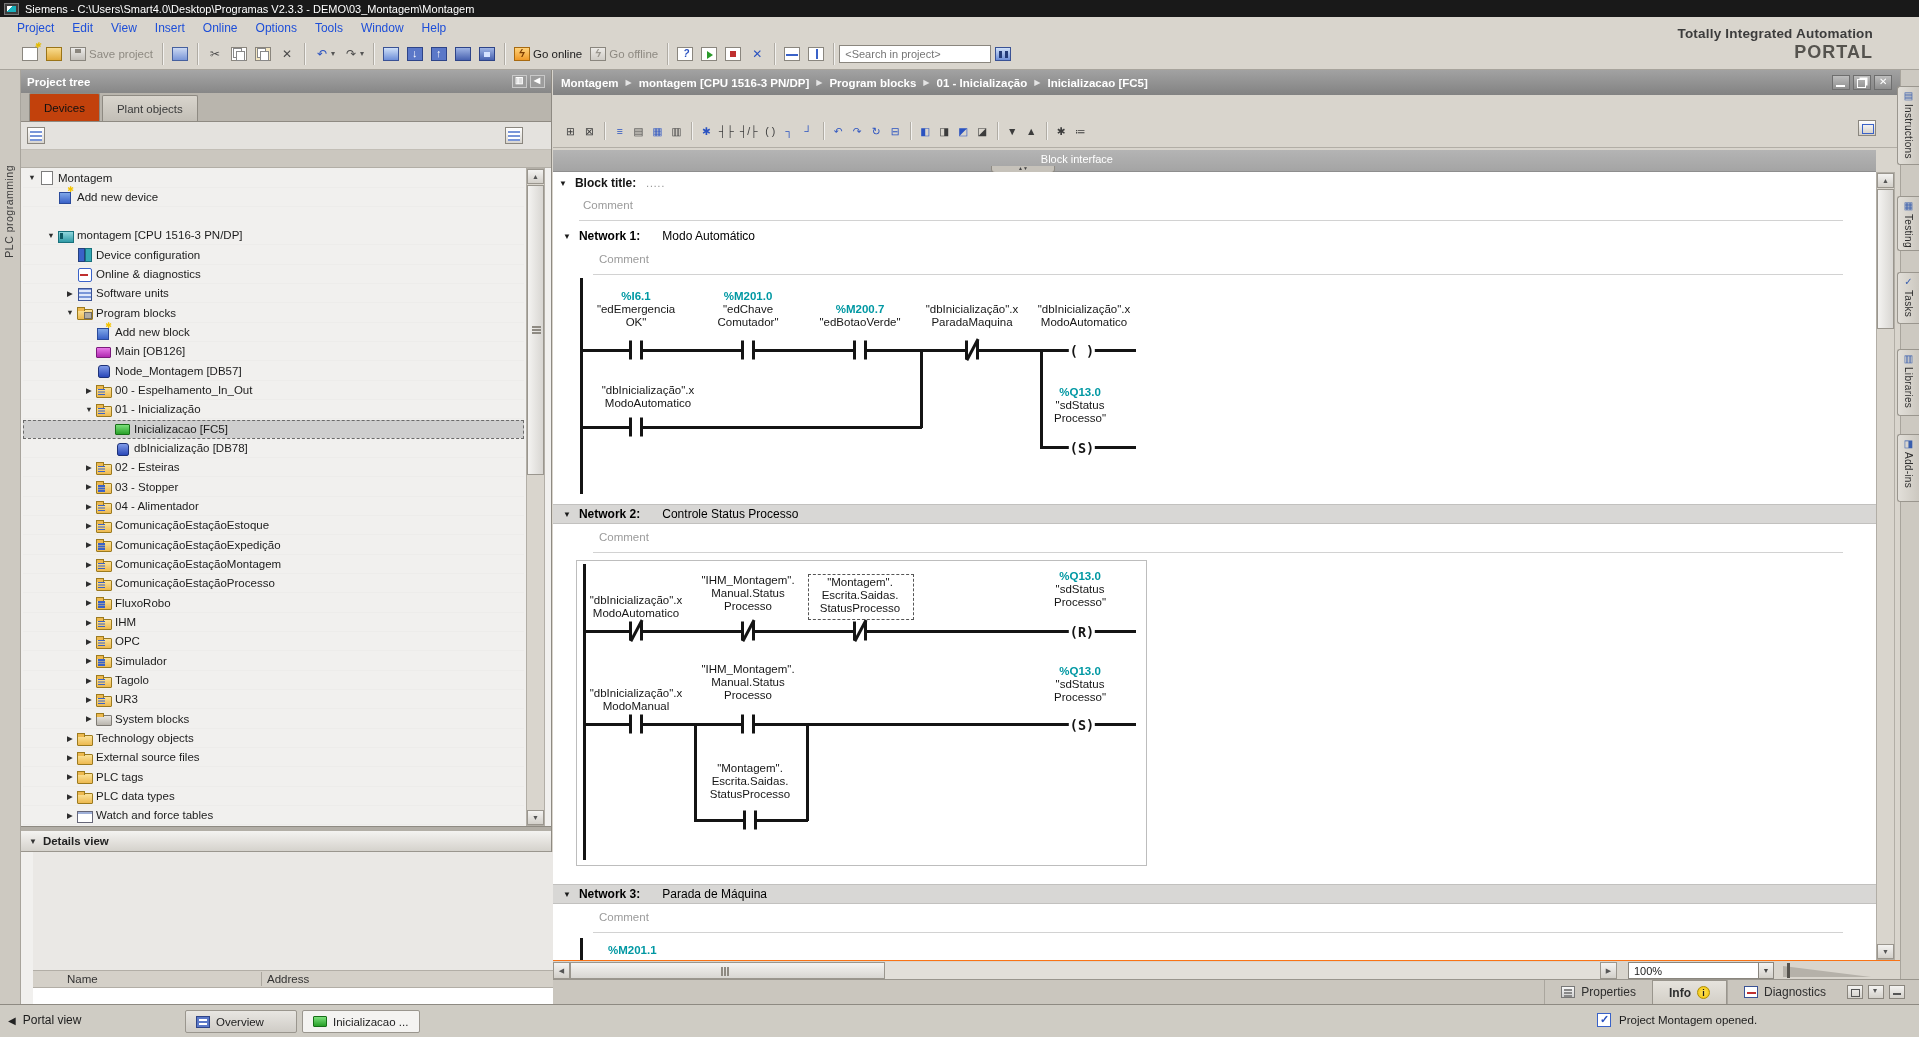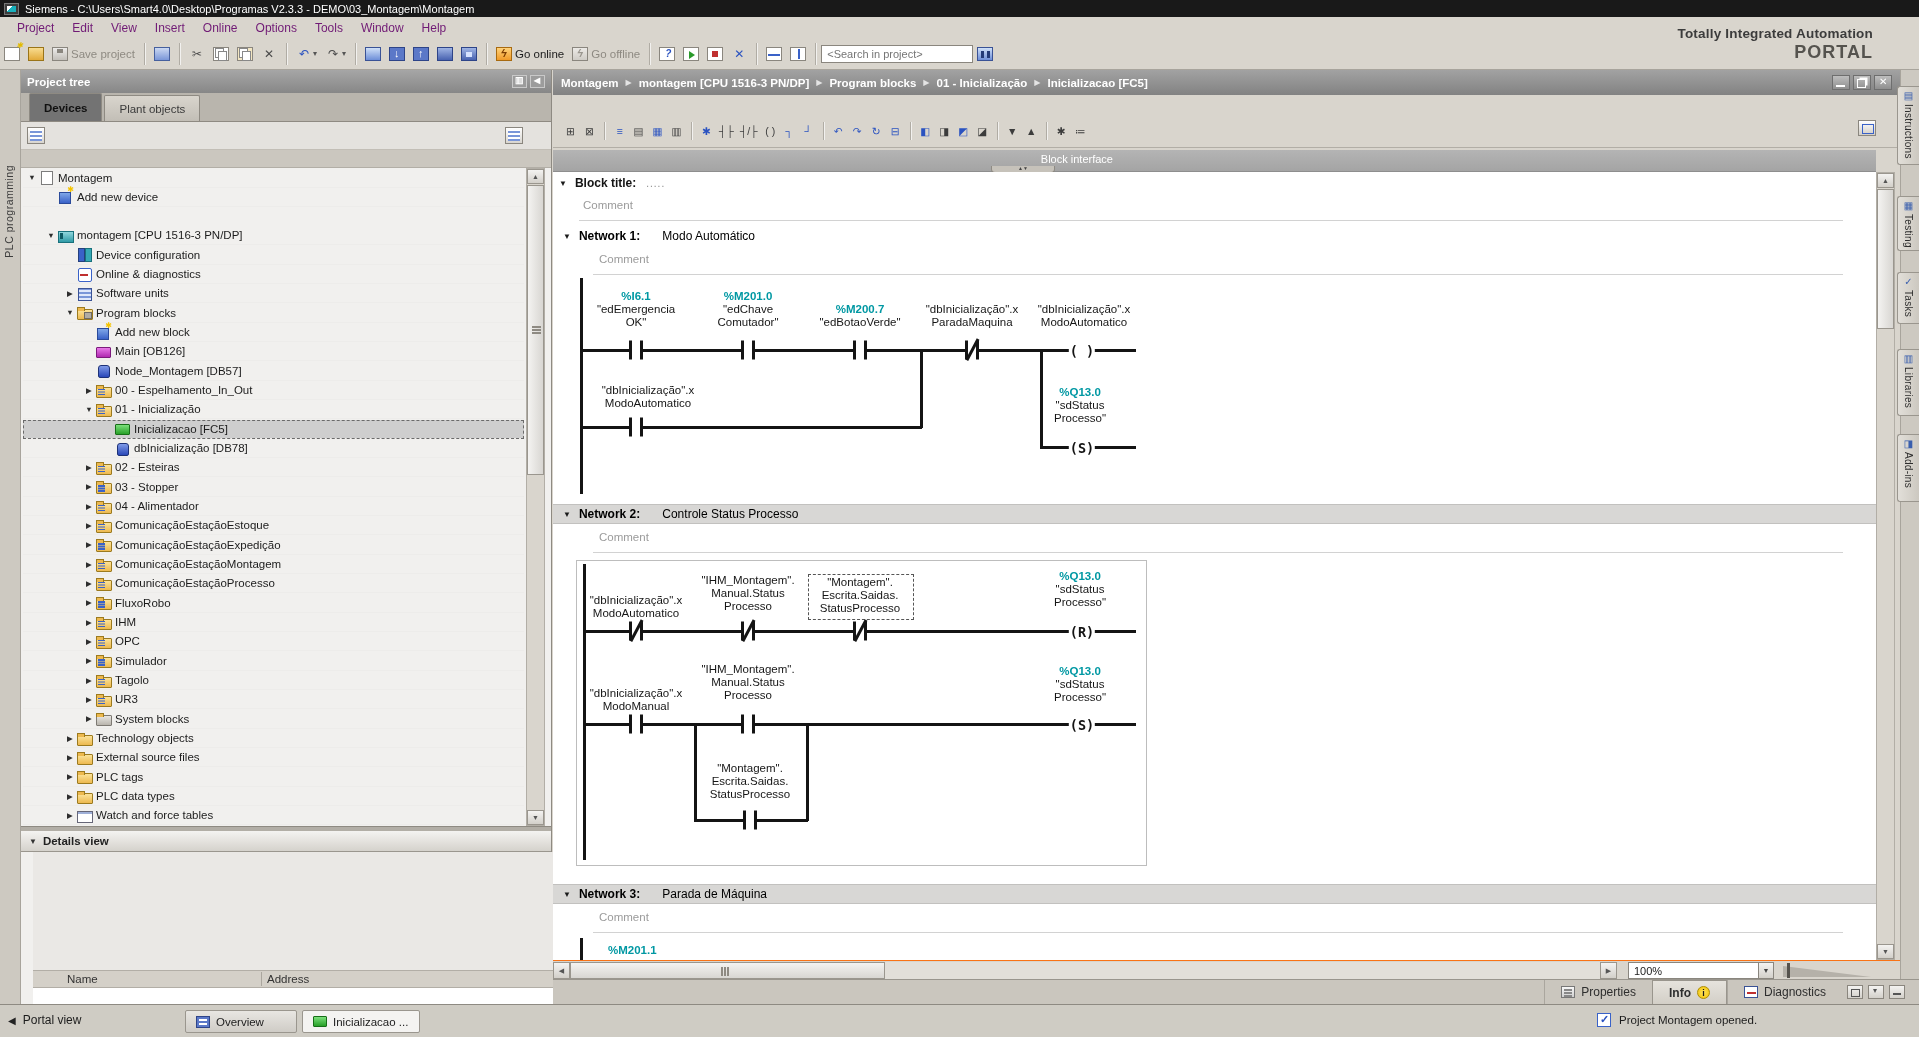--- a/index.html
+++ b/index.html
@@ -10,25 +10,25 @@
   
   #titlebar{position:absolute;left:0;top:0;width:1919px;height:17px;background:#191919;
     color:#fff;display:flex;align-items:center;font-size:11px;gap:6px;padding-left:4px}
   .tlogo{width:15px;height:12px;background:#3c3c3c;border:1px solid #777;position:relative;flex:none}
   .tlogo::after{content:"";position:absolute;left:2px;top:2px;width:9px;height:6px;
     background:linear-gradient(135deg,#fff 40%,#19b0bc 40%)}
 
   
   #menubar{position:absolute;left:0;top:17px;width:1919px;height:21px;background:#d9d5cd;
     display:flex;align-items:center;padding-left:8px}
-  .mi{font-size:12px;color:#701a75;padding:0 9px;cursor:default}
+  .mi{font-size:12px;color:#1d4ed8;padding:0 9px;cursor:default}
 
   
   #toolbar{position:absolute;left:0;top:38px;width:1919px;height:32px;background:#d9d5cd;
-    border-bottom:1px solid #a8a49c;display:flex;align-items:center;padding-left:0}
+    border-bottom:1px solid #a8a49c;display:flex;align-items:center;padding-left:18px}
   .tbi{height:26px;display:flex;align-items:center;gap:3px;padding:0 3px;border:1px solid transparent}
   .ci{width:16px;height:14px;border:1px solid #8a867e;background:linear-gradient(#fafafa,#d2cec6);position:relative;display:inline-block}
   .ic-new{background:#fff}.ic-new::after{content:"✱";position:absolute;right:-4px;top:-7px;font-size:8px;color:#e3bb00}
   .ic-open{background:linear-gradient(#f8dc90,#e2aa3a);border-color:#9a7418}
   .ic-save{background:linear-gradient(#ecebe9,#c2bfb9)}.ic-save::after{content:"";position:absolute;left:4px;top:1px;width:6px;height:4px;background:#8a867e}
   .ic-print{background:linear-gradient(#cbd8f2,#7a96d8);border-color:#46609e}
   .ic-copy,.ic-paste{background:#fff}
   .ic-copy::after,.ic-paste::after{content:"";position:absolute;left:4px;top:3px;width:7px;height:8px;
     background:#fff;border:1px solid #888;box-shadow:-3px -3px 0 -1px #fff,-3px -3px 0 0 #888}
   .ic-paste{background:#f3e6c2}
@@ -67,21 +67,21 @@
   #ptree{position:absolute;left:21px;top:70px;width:531px;height:934px;background:#f1f0ee;border-right:1px solid #8e8a82}
   .phead{position:absolute;left:0;top:0;width:100%;height:23px;background:linear-gradient(#a6a6a6,#878787);
     color:#fff;font-weight:bold;font-size:11.5px;display:flex;align-items:center;padding:0 6px}
   .phead .sp{flex:1}
   .phicon{width:15px;height:13px;border:1px solid #c9c9c9;background:#9c9c9c;margin-left:3px;position:relative}
   .phicon.col::after{content:"◀";position:absolute;left:3px;top:0;font-size:8px;color:#fff}
   .phicon.pin::after{content:"▥";position:absolute;left:2px;top:-1px;font-size:9px;color:#fff}
   #ptabs{position:absolute;left:0;top:23px;width:100%;height:29px;background:#b9b5ad;display:flex;align-items:flex-end;padding-left:8px;border-bottom:1px solid #8e8a82}
   .ptab{height:26px;padding:0 14px;display:flex;align-items:center;font-size:11.5px;border:1px solid #8e8a82;border-bottom:none;
     background:linear-gradient(#d9d5cd,#c2beb6);color:#3a3a3a;margin-right:2px;border-radius:2px 2px 0 0}
-  .ptab.active{background:#737373;font-weight:bold;color:#111;height:28px}
+  .ptab.active{background:#c2410c;font-weight:normal;color:#111;height:28px}
   #pminitb{position:absolute;left:0;top:52px;width:100%;height:28px;background:#e4e2de;border-bottom:1px solid #c2beb6}
   .mtbi{position:absolute;width:18px;height:17px;border:1px solid #8a867e;background:linear-gradient(#fff,#d8d5cf);top:5px}
   .mtbi::after{content:"";position:absolute;left:2px;top:2px;right:2px;bottom:2px;
     background:repeating-linear-gradient(0deg,#7a96d8 0 2px,#fff 2px 4px)}
   #colband{position:absolute;left:0;top:80px;width:100%;height:18px;background:#cbc7bf;border-bottom:1px solid #b2aea6}
   #treearea{position:absolute;left:0;top:0;width:100%;height:756px;overflow:hidden}
   .trow{position:absolute;left:2px;width:501px;height:19px;display:flex;align-items:center;border-bottom:1px solid #edecea;background:transparent}
   .trow.sel{background:#cecece;outline:1px dashed #6a6a6a;outline-offset:-1px}
   .tar{width:14px;font-size:7.5px;color:#2e2e2e;text-align:center;flex:none}
   .tlab{font-size:11.5px;color:#1c1c1c;margin-left:4px;white-space:nowrap}

